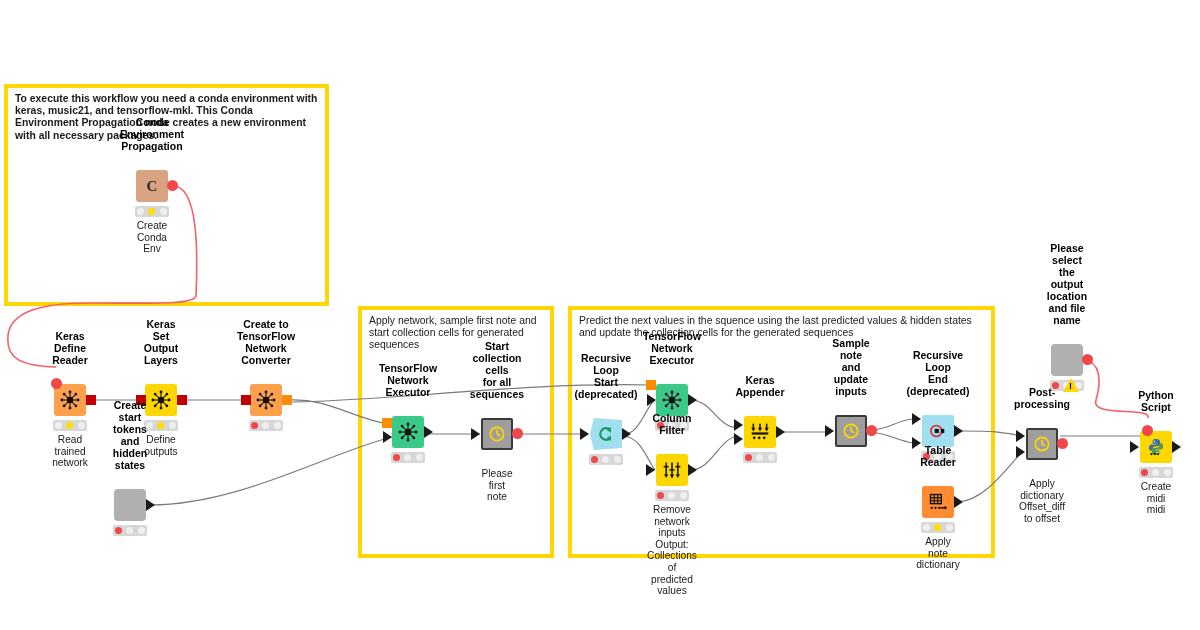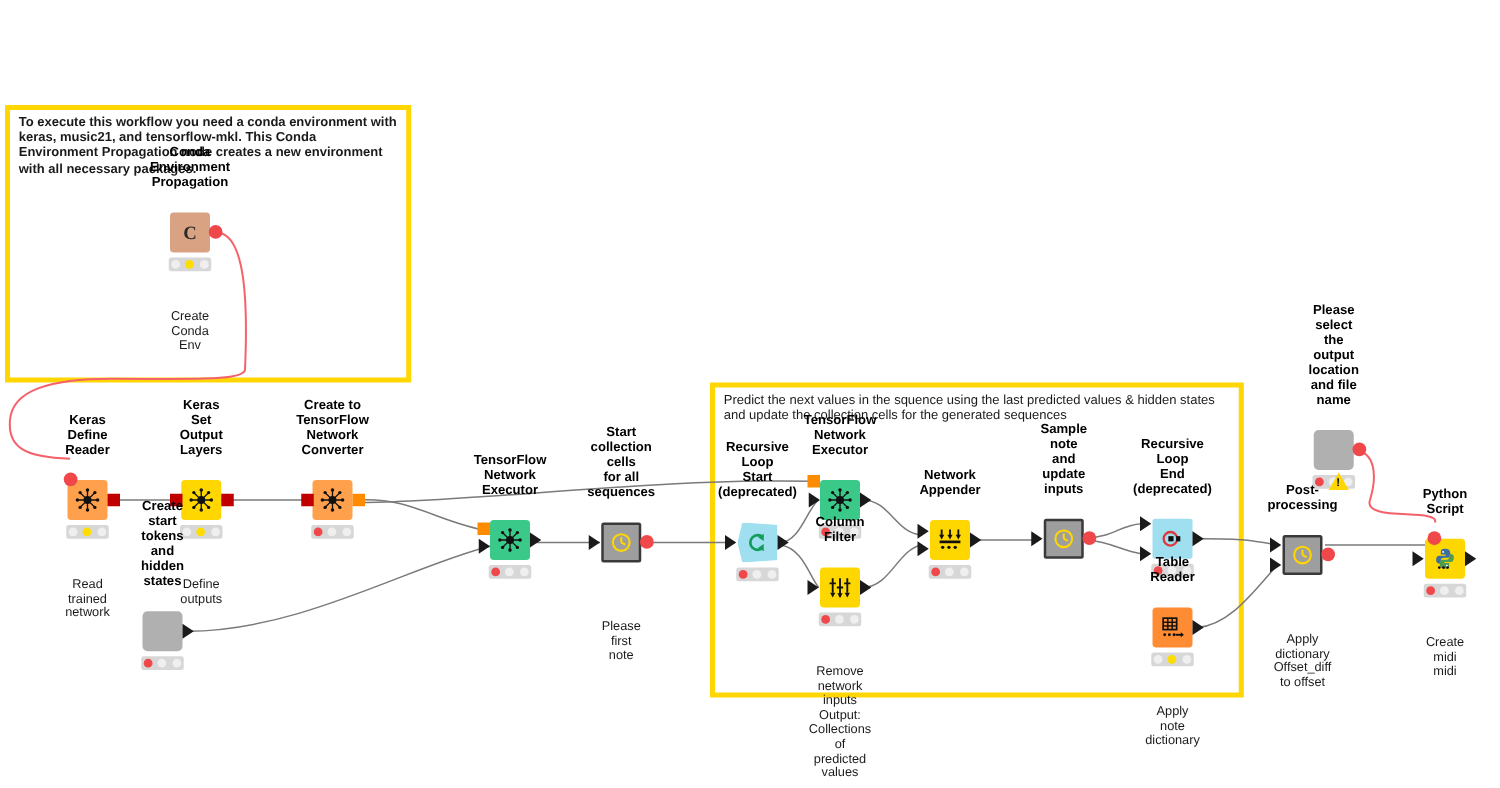--- a/index.html
+++ b/index.html
@@ -136,21 +136,20 @@
   .node-sub {
     position: absolute;
     left: 50%;
     transform: translateX(-50%);
     top: 34px;
     font-size: 10.2px;
     color: #1a1a1a;
     text-align: center;
     white-space: pre-line;
     line-height: 11.6px;
-    margin-top: 28px;
   }
 
   
   .port {
     position: absolute;
     width: 0; height: 0;
   }
   .port.data-in {
     border-top: 6px solid transparent;
     border-bottom: 6px solid transparent;
@@ -181,20 +180,23 @@
 </head>
 <body>
 
 <div id="canvas">
 
   <div class="anno" style="left:4px; top:84px; width:325px; height:222px;font-weight:bold;">
     <div class="anno-text">To execute this workflow you need a conda environment with keras, music21, and tensorflow-mkl. This Conda Environment Propagation node creates a new environment with all necessary packages.</div>
   </div>
 
 
+  <div class="anno" style="left:358px; top:306px; width:196px; height:252px;">
+    <div class="anno-text">Apply network, sample first note and start collection cells for generated sequences</div>
+  </div>
 
   <div class="anno" style="left:568px; top:306px; width:427px; height:252px;">
     <div class="anno-text">Predict the next values in the squence using the last predicted values &amp; hidden states and update the collection cells for the generated sequences</div>
   </div>
 
   <svg id="wires" viewBox="0 0 1200 630">
     <g fill="none" stroke="#7a7a7a" stroke-width="1.2">
 
       <path d="M86,400 L137,400"></path>
 
@@ -513,21 +515,21 @@
       <i class="red"></i>
       <i></i>
       <i></i>
     </div>
     <div class="node-sub">Remove network inputs
 Output: Collections of
 predicted values</div>
   </div>
 
   <div class="node" style="left:760px; top:432px;">
-    <div class="node-title">Network Appender</div>
+    <div class="node-title">Keras Appender</div>
     <div class="node-body sq" style="background:#FFD700;">
       <svg width="20" height="20" viewBox="0 0 24 24" class="gly">
         <g stroke="#111" stroke-width="1.8" fill="none">
           <line x1="4" y1="2" x2="4" y2="8"></line>
           <line x1="12" y1="2" x2="12" y2="8"></line>
           <line x1="20" y1="2" x2="20" y2="8"></line>
         </g>
         <polygon points="1.5,7 6.5,7 4,11.5" fill="#111"></polygon>
         <polygon points="9.5,7 14.5,7 12,11.5" fill="#111"></polygon>
         <polygon points="17.5,7 22.5,7 20,11.5" fill="#111"></polygon>

